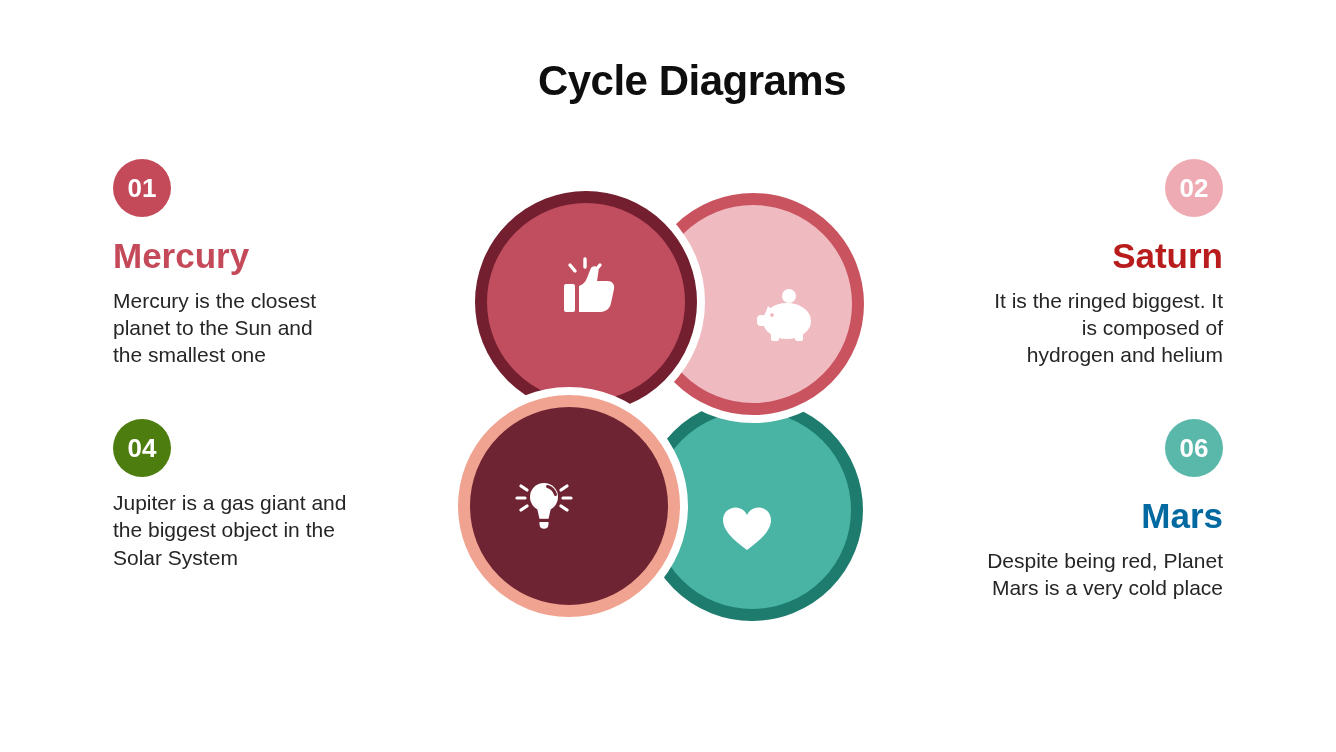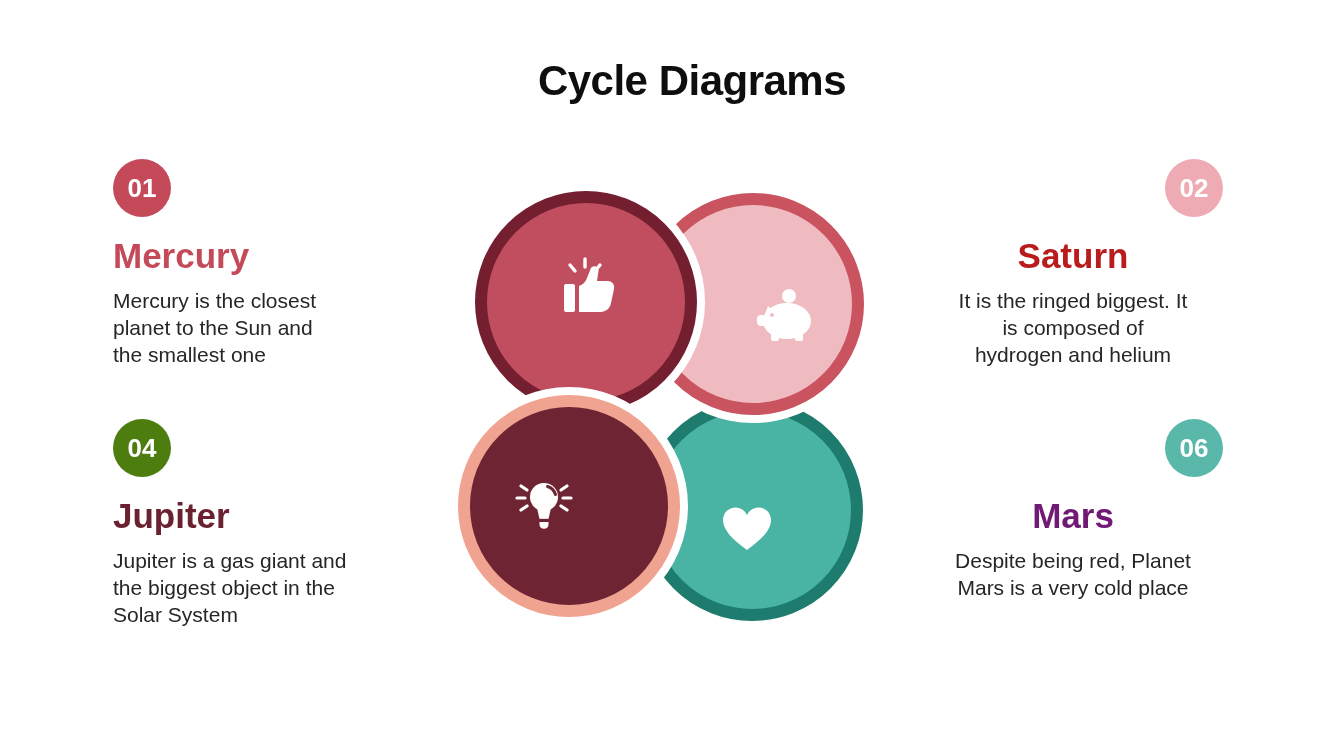--- a/index.html
+++ b/index.html
@@ -12,21 +12,21 @@
     position:absolute;top:57px;left:0;width:100%;margin:0;text-align:center;
     font-size:42px;font-weight:bold;color:#0e0e0e;letter-spacing:-0.5px;padding-left:24px;
   }
   .info{position:absolute;width:300px;}
   .info .badge{
     width:58px;height:58px;border-radius:50%;display:flex;align-items:center;justify-content:center;
     color:#ffffff;font-size:26px;font-weight:bold;
   }
   .info h2{margin:21px 0 0;font-size:35px;font-weight:bold;line-height:1.05;}
   .info p{margin:12px 0 0;font-size:21px;line-height:1.3;color:#262626;white-space:pre-line;}
-  .info.align-right{text-align:center;}
+  .info.align-right{text-align:right;}
   .info.align-right .badge{margin-left:auto;}
   #block-mercury{left:113px;top:159px;}
   #block-jupiter{left:113px;top:419px;}
   #block-saturn{right:113px;top:159px;}
   #block-mars{right:113px;top:419px;}
   .diagram{position:absolute;left:440px;top:158px;width:460px;height:480px;}
 </style>
 </head>
 <body>
 
@@ -45,29 +45,28 @@
   <section class="info align-right" id="block-saturn">
     <span class="badge" style="background: rgb(239, 171, 179);">02</span>
     <h2 style="color: #b91c1c;">Saturn</h2>
     <p>It is the ringed biggest. It
 is composed of
 hydrogen and helium</p>
   </section>
 
   <section class="info" id="block-jupiter">
     <span class="badge" style="background: #4d7c0f;">04</span>
-    <h2 style="color: rgb(107, 34, 48);">Jupiter</h2>
     <p>Jupiter is a gas giant and
 the biggest object in the
 Solar System</p>
   </section>
 
   <section class="info align-right" id="block-mars">
     <span class="badge" style="background: rgb(90, 184, 171);">06</span>
-    <h2 style="color: #701a75;">Mars</h2>
+    <h2 style="color: #0369a1;">Mars</h2>
     <p>Despite being red, Planet
 Mars is a very cold place</p>
   </section>
 
   <div class="diagram">
     <svg width="460" height="480" viewBox="0 0 460 480">
 
       <g>
         <circle cx="312" cy="352" r="119" fill="#ffffff"></circle>
         <circle cx="312" cy="352" r="105" stroke-width="12" fill="#49b3a4" stroke="#1d7c6e"></circle>

